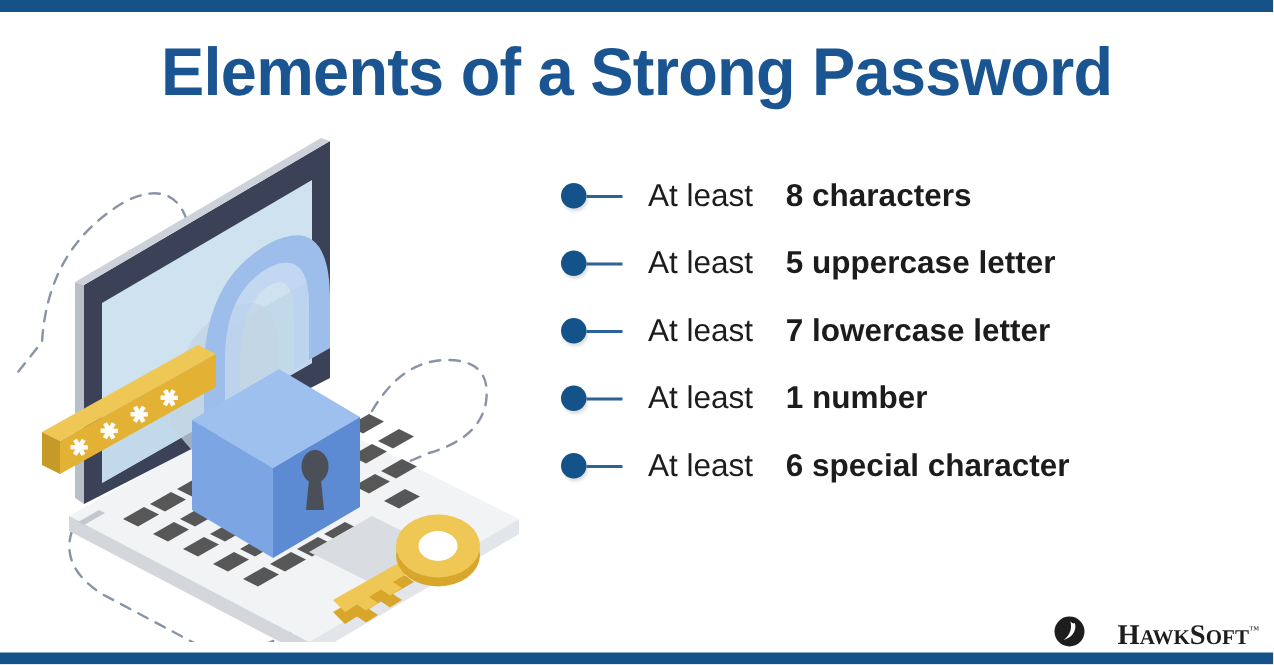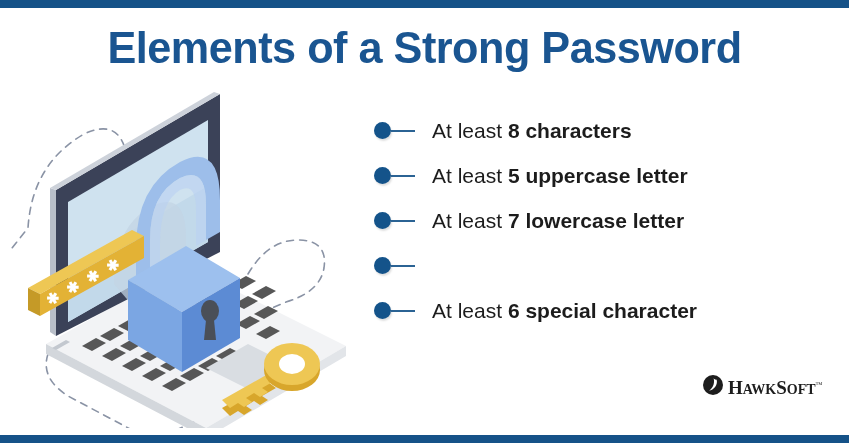--- a/index.html
+++ b/index.html
@@ -76,40 +76,40 @@
     flex: 0 0 auto;
   }
   .check-text {
     margin-left: 17px;
     font-size: 21px;
     color: #1c1c1c;
     font-family: "Liberation Sans", sans-serif;
     white-space: nowrap;
   }
   .check-text .lead   { font-weight: normal; text-align: right; }
-  .check-text .strong { font-weight: bold; }
+  .check-text .strong { font-weight: bold; margin-left: 16px; }
 
   
   #illustration {
     position: absolute;
     left: 10px;
     top: 78px;
     width: 360px;
     height: 350px;
   }
   #illustration svg { display: block; }
 
   
   #logo {
     position: absolute;
     left: 702px;
-    top: 374px;
+    top: 410px;
     display: flex;
     align-items: center;
-    gap: 4px;
+    gap: 21px;
     text-align: center;
   }
   #logo .emblem { flex: 0 0 auto; }
   #logo .wordmark {
     font-family: "Liberation Serif", serif;
     font-weight: bold;
     font-size: 19px;
     color: #1d1d1d;
     letter-spacing: 0px;
     line-height: 1;
@@ -280,20 +280,23 @@
       <span class="bullet-dot"></span>
       <span class="bullet-line"></span>
       <span class="check-text">
         <span class="lead">At least </span><span class="strong">7 lowercase letter</span>
       </span>
     </div>
 
     <div class="check-row">
       <span class="bullet-dot"></span>
       <span class="bullet-line"></span>
+      <span class="check-text">
+        <span class="lead">At least </span><span class="strong">1 number</span>
+      </span>
     </div>
 
     <div class="check-row">
       <span class="bullet-dot"></span>
       <span class="bullet-line"></span>
       <span class="check-text">
         <span class="lead">At least </span><span class="strong">6 special character</span>
       </span>
     </div>
 

